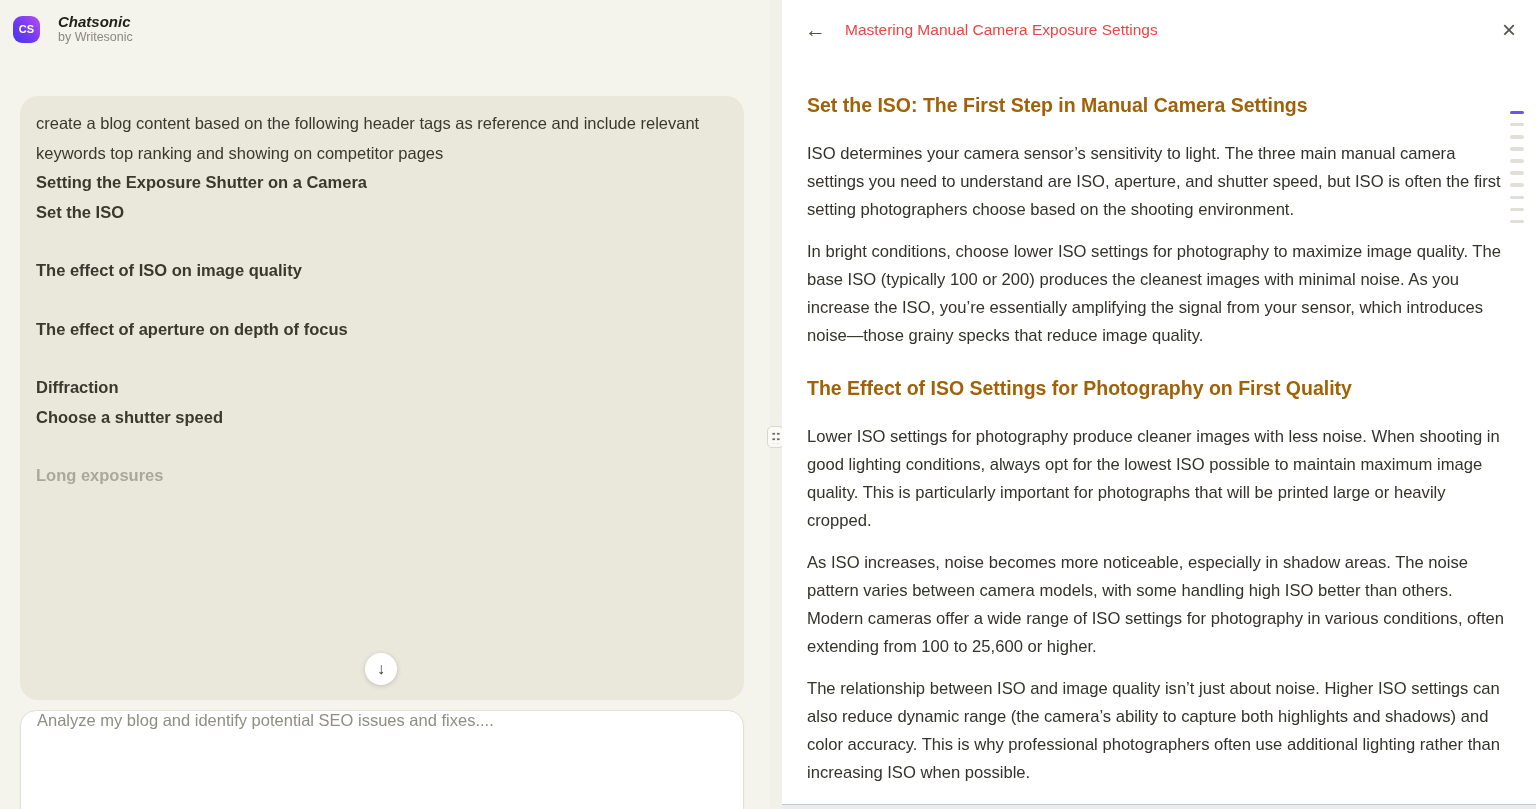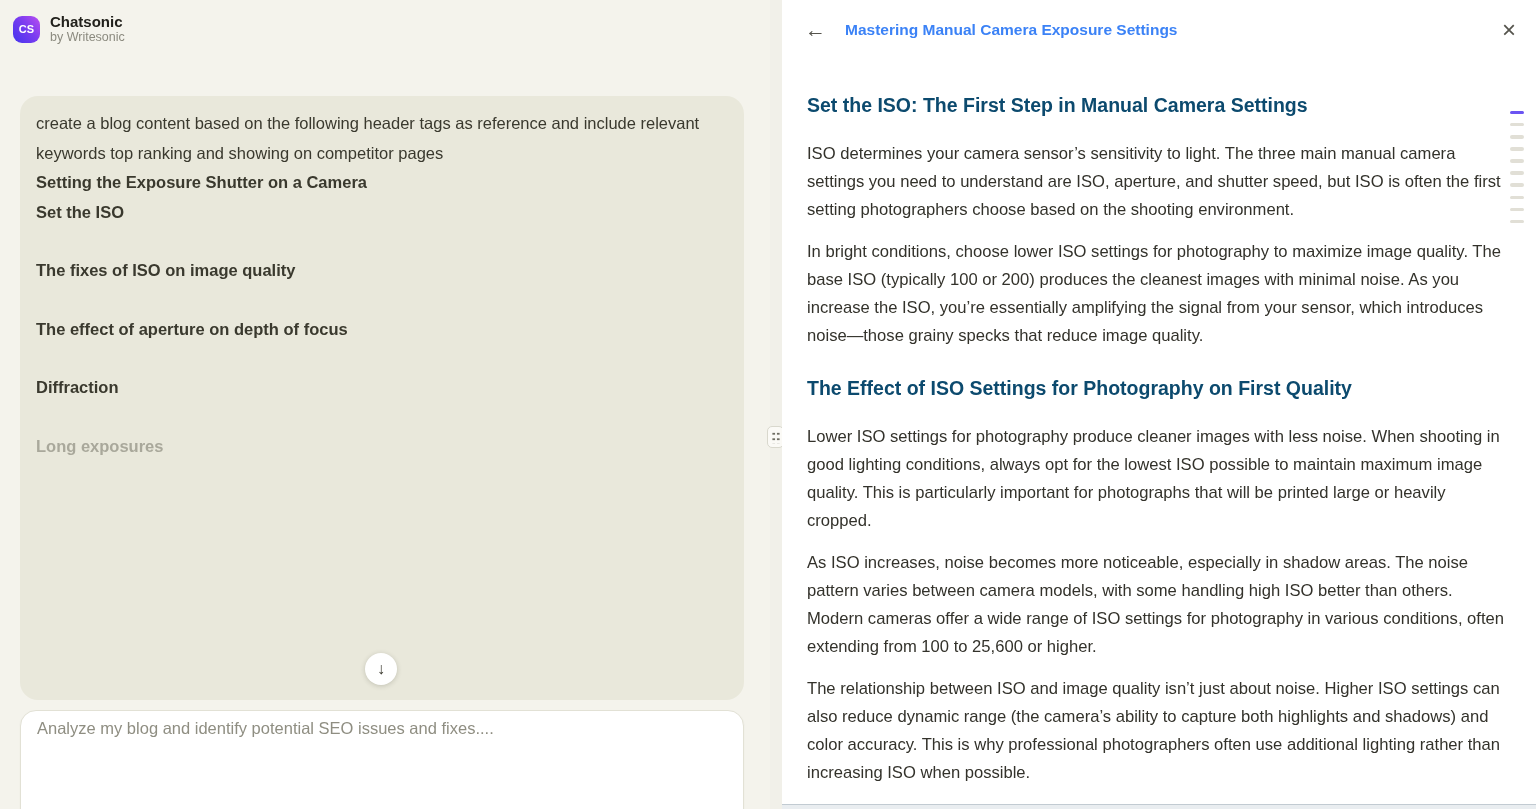--- a/index.html
+++ b/index.html
@@ -2,66 +2,66 @@
 <html><head>
 <meta charset="utf-8">
 <style>
   * { margin:0; padding:0; box-sizing:border-box; }
   html,body { width:1536px; height:809px; overflow:hidden;
     font-family:"Liberation Sans","DejaVu Sans",sans-serif; background:#ffffff; }
 
   
   .chat-panel { position:absolute; left:0; top:0; width:770px; height:809px; background:#f4f3ec; }
 
-  .brand { position:absolute; left:13px; top:13px; display:flex; align-items:center; gap:10px; }
+  .brand { position:absolute; left:13px; top:13px; display:flex; align-items:center; gap:18px; }
   .brand-logo { width:27px; height:27px; border-radius:9px;
     background:linear-gradient(50deg,#4d36ee 10%,#7b3cf0 55%,#b44df0 95%);
     color:#fff; font-size:11px; font-weight:700; display:flex; align-items:center; justify-content:center;
     letter-spacing:.2px; }
-  .brand-name { font-size:15px; font-weight:700; color:#22211c; line-height:17px; }
+  .brand-name { font-size:15px; font-weight:700; color:#22211c; line-height:17px;font-style:italic; }
   .brand-sub  { font-size:12.5px; color:#8b8a7f; line-height:15px; }
 
   .bubble { position:absolute; left:20px; top:96px; width:724px; height:604px;
     background:#e9e8db; border-radius:18px; padding:13px 18px 16px 16px; overflow:hidden;
     color:#3a392e; font-size:16.5px; line-height:29.5px; }
   .msg-intro { font-weight:400; }
   .msg-group { margin-top:29px; font-weight:700; }
   .msg-group.first { margin-top:0; }
   .msg-group.faded { color:#a9a89b; }
 
   .scroll-btn { position:absolute; left:365px; top:653px; width:32px; height:32px; border-radius:50%;
     background:#ffffff; box-shadow:0 1px 5px rgba(60,60,40,.22); border:none; cursor:pointer;
     display:flex; align-items:center; justify-content:center; font-size:16px; color:#3a392e; }
 
   .composer { position:absolute; left:20px; top:710px; width:724px; height:120px;
     background:#ffffff; border:1px solid #e2e1d5; border-radius:16px; box-shadow:0 1px 2px rgba(60,60,40,.06); }
   .composer textarea { width:100%; height:96px; border:none; outline:none; resize:none; background:transparent;
-    padding:8px 16px; font-family:inherit; font-size:16.5px; color:#3a392e; }
+    padding:0 16px; font-family:inherit; font-size:16.5px; color:#3a392e; }
   .composer textarea::placeholder { color:#8f8e82; opacity:1; }
 
   
   .divider { position:absolute; left:770px; top:0; width:12px; height:809px; background:#f1f0e9; cursor:col-resize; }
   .drag-handle { position:absolute; left:-3px; top:426px; width:17px; height:22px; background:#fbfaf6;
     border:1px solid #d9d8cd; border-radius:5px; display:flex; align-items:center; justify-content:center; }
   .drag-dots { width:10px; height:14px;
     background-image:radial-gradient(circle,#6e6d62 1.05px,transparent 1.35px);
     background-size:4.5px 5.5px; background-position:0.5px 1px; }
 
   
   .doc-panel { position:absolute; left:782px; top:0; width:754px; height:809px; background:#ffffff; }
 
   .doc-header { position:absolute; left:0; top:0; width:100%; height:60px; display:flex; align-items:center; }
   .back-btn { border:none; background:transparent; cursor:pointer; margin-left:17px;
     font-size:21px; color:#55544d; line-height:20px; padding:2px 6px; }
-  .doc-title { margin-left:13px; font-size:15.5px; font-weight:700; color:#3b82f6; }
+  .doc-title { margin-left:13px; font-size:15.5px; font-weight:400; color:#ef4444; }
   .close-btn { border:none; background:transparent; cursor:pointer; margin-left:auto; margin-right:14px;
     font-size:24px; color:#55544d; line-height:22px; padding:0 6px; }
 
   .doc-content { position:absolute; left:25px; top:60px; width:698px; }
-  .doc-section h2 { font-size:19.5px; font-weight:700; color:#0c4a6e; line-height:23px; margin:27px 0 23px; }
+  .doc-section h2 { font-size:19.5px; font-weight:700; color:#a16207; line-height:23px; margin:27px 0 23px; }
   .doc-section.first h2 { margin-top:34px; }
   .doc-section p { font-size:16.6px; line-height:28px; color:#33322b; margin:0 0 14px; }
 
   .minimap { position:absolute; right:12px; top:111px; display:flex; flex-direction:column; }
   .mm-dash { width:14px; height:3.4px; border-radius:2px; background:#e1dfd6; margin-bottom:8.7px; cursor:pointer; }
   .mm-dash.active { background:#6b54f2; }
 
   .doc-hscrollbar { position:absolute; left:0; bottom:0; width:100%; height:5px;
     background:#e9edf0; border-top:1px solid #c2cbd2; cursor:pointer; }
 </style>
@@ -79,27 +79,28 @@
   </div>
 
   <div class="bubble">
     <div class="msg-intro">create a blog content based on the following header tags as reference and include relevant keywords top ranking and showing on competitor pages</div>
     <div id="msg-groups">
         <div class="msg-group first">
           <div>Setting the Exposure Shutter on a Camera</div>
           <div>Set the ISO</div>
         </div>
         <div class="msg-group">
-          <div>The fixes of ISO on image quality</div>
+          <div>The effect of ISO on image quality</div>
         </div>
         <div class="msg-group">
           <div>The effect of aperture on depth of focus</div>
         </div>
         <div class="msg-group">
           <div>Diffraction</div>
+          <div>Choose a shutter speed</div>
         </div>
         <div class="msg-group faded">
           <div>Long exposures</div>
         </div>
       </div>
   </div>
 
   <button class="scroll-btn">
     <span>↓</span>
   </button>

